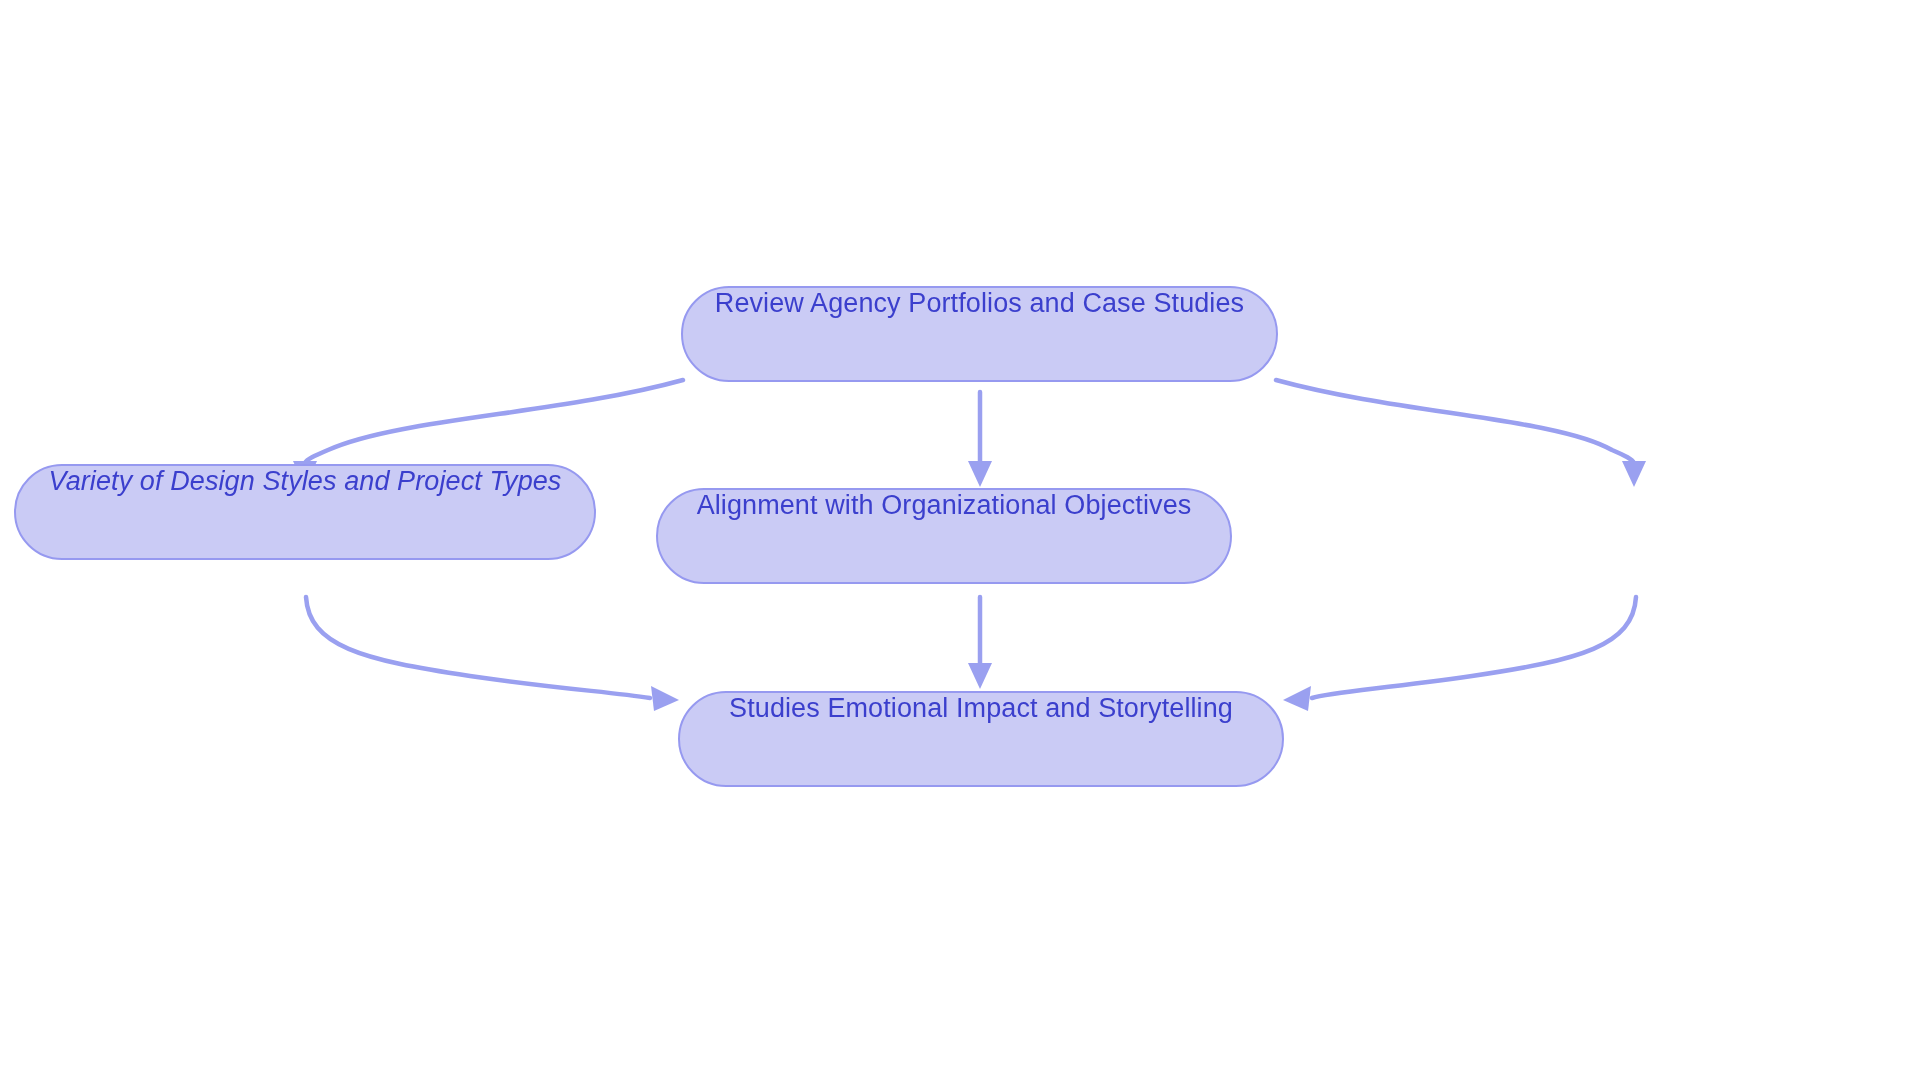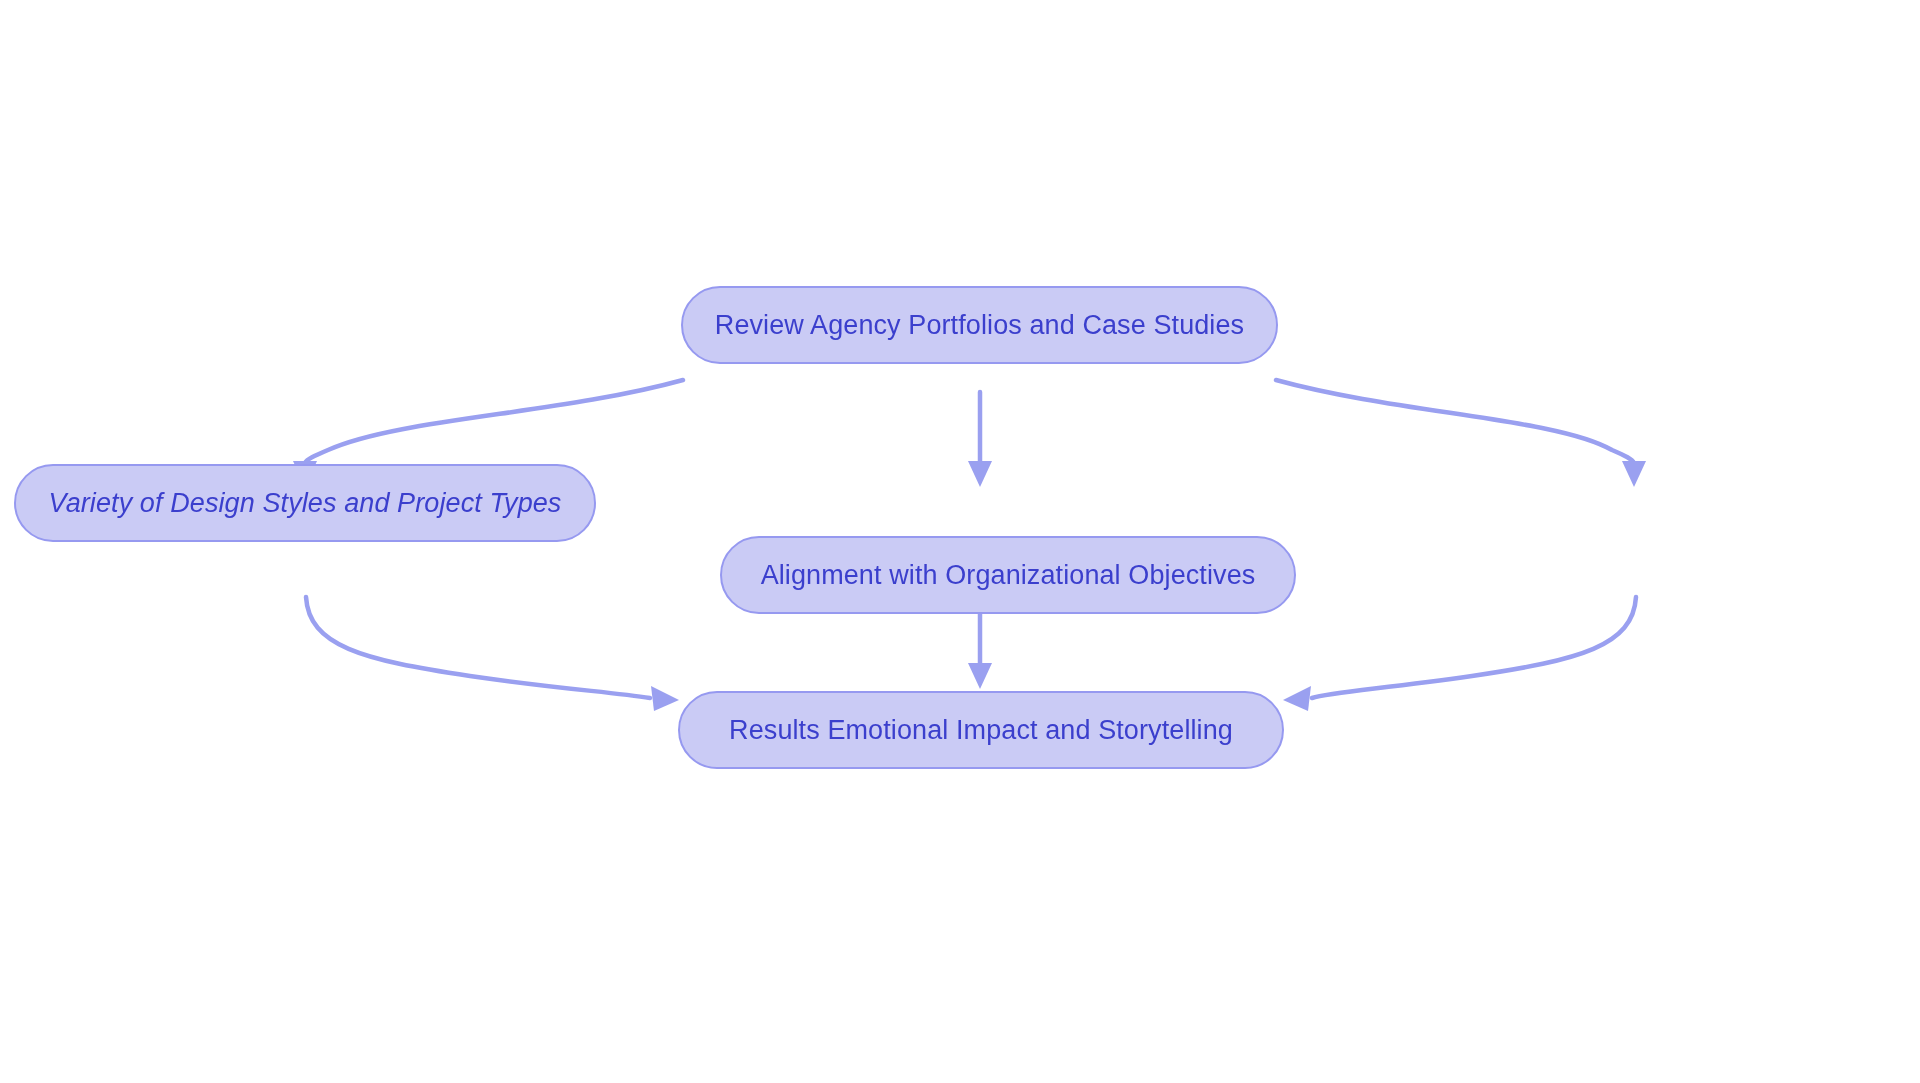--- a/index.html
+++ b/index.html
@@ -35,35 +35,34 @@
     stroke-width: 4.5;
     stroke-linecap: round;
   }
   .edge-head {
     fill: var(--arrow);
     stroke: none;
   }
   .node {
     position: absolute;
     display: flex;
-    align-items: center;
     justify-content: center;
-    height: 78px;
+    height: 96px;
     border-radius: 53px;
     background: var(--node-fill);
     border: 2px solid var(--node-border);
     color: var(--node-text);
     font-size: 27px;
     letter-spacing: 0.1px;
     text-align: center;
     white-space: nowrap;
   }
   .node-top    { left: 681px;  top: 286px; width: 597px; }
   .node-mid-l  { left: 14px;   top: 464px; width: 582px; font-style: italic; }
-  .node-mid-c  { left: 720px;  top: 488px; width: 576px; margin-top: 48px; }
+  .node-mid-c  { left: 656px;  top: 488px; width: 576px; }
   .node-mid-r  { left: 1367px; top: 488px; width: 538px; }
   .node-bottom { left: 678px;  top: 691px; width: 606px; }
 </style>
 </head>
 <body>
 
 <div class="canvas">
 
   <svg class="edges" viewBox="0 0 1920 1083" xmlns="http://www.w3.org/2000/svg">
 
@@ -105,16 +104,16 @@
   <div class="node node-mid-l">
     <span>Variety of Design Styles and Project Types</span>
   </div>
 
   <div class="node node-mid-c">
     <span>Alignment with Organizational Objectives</span>
   </div>
 
 
   <div class="node node-bottom">
-    <span>Results Emotional Impact and Storytelling</span>
+    <span>Studies Emotional Impact and Storytelling</span>
   </div>
 
 </div>
 
 </body></html>

